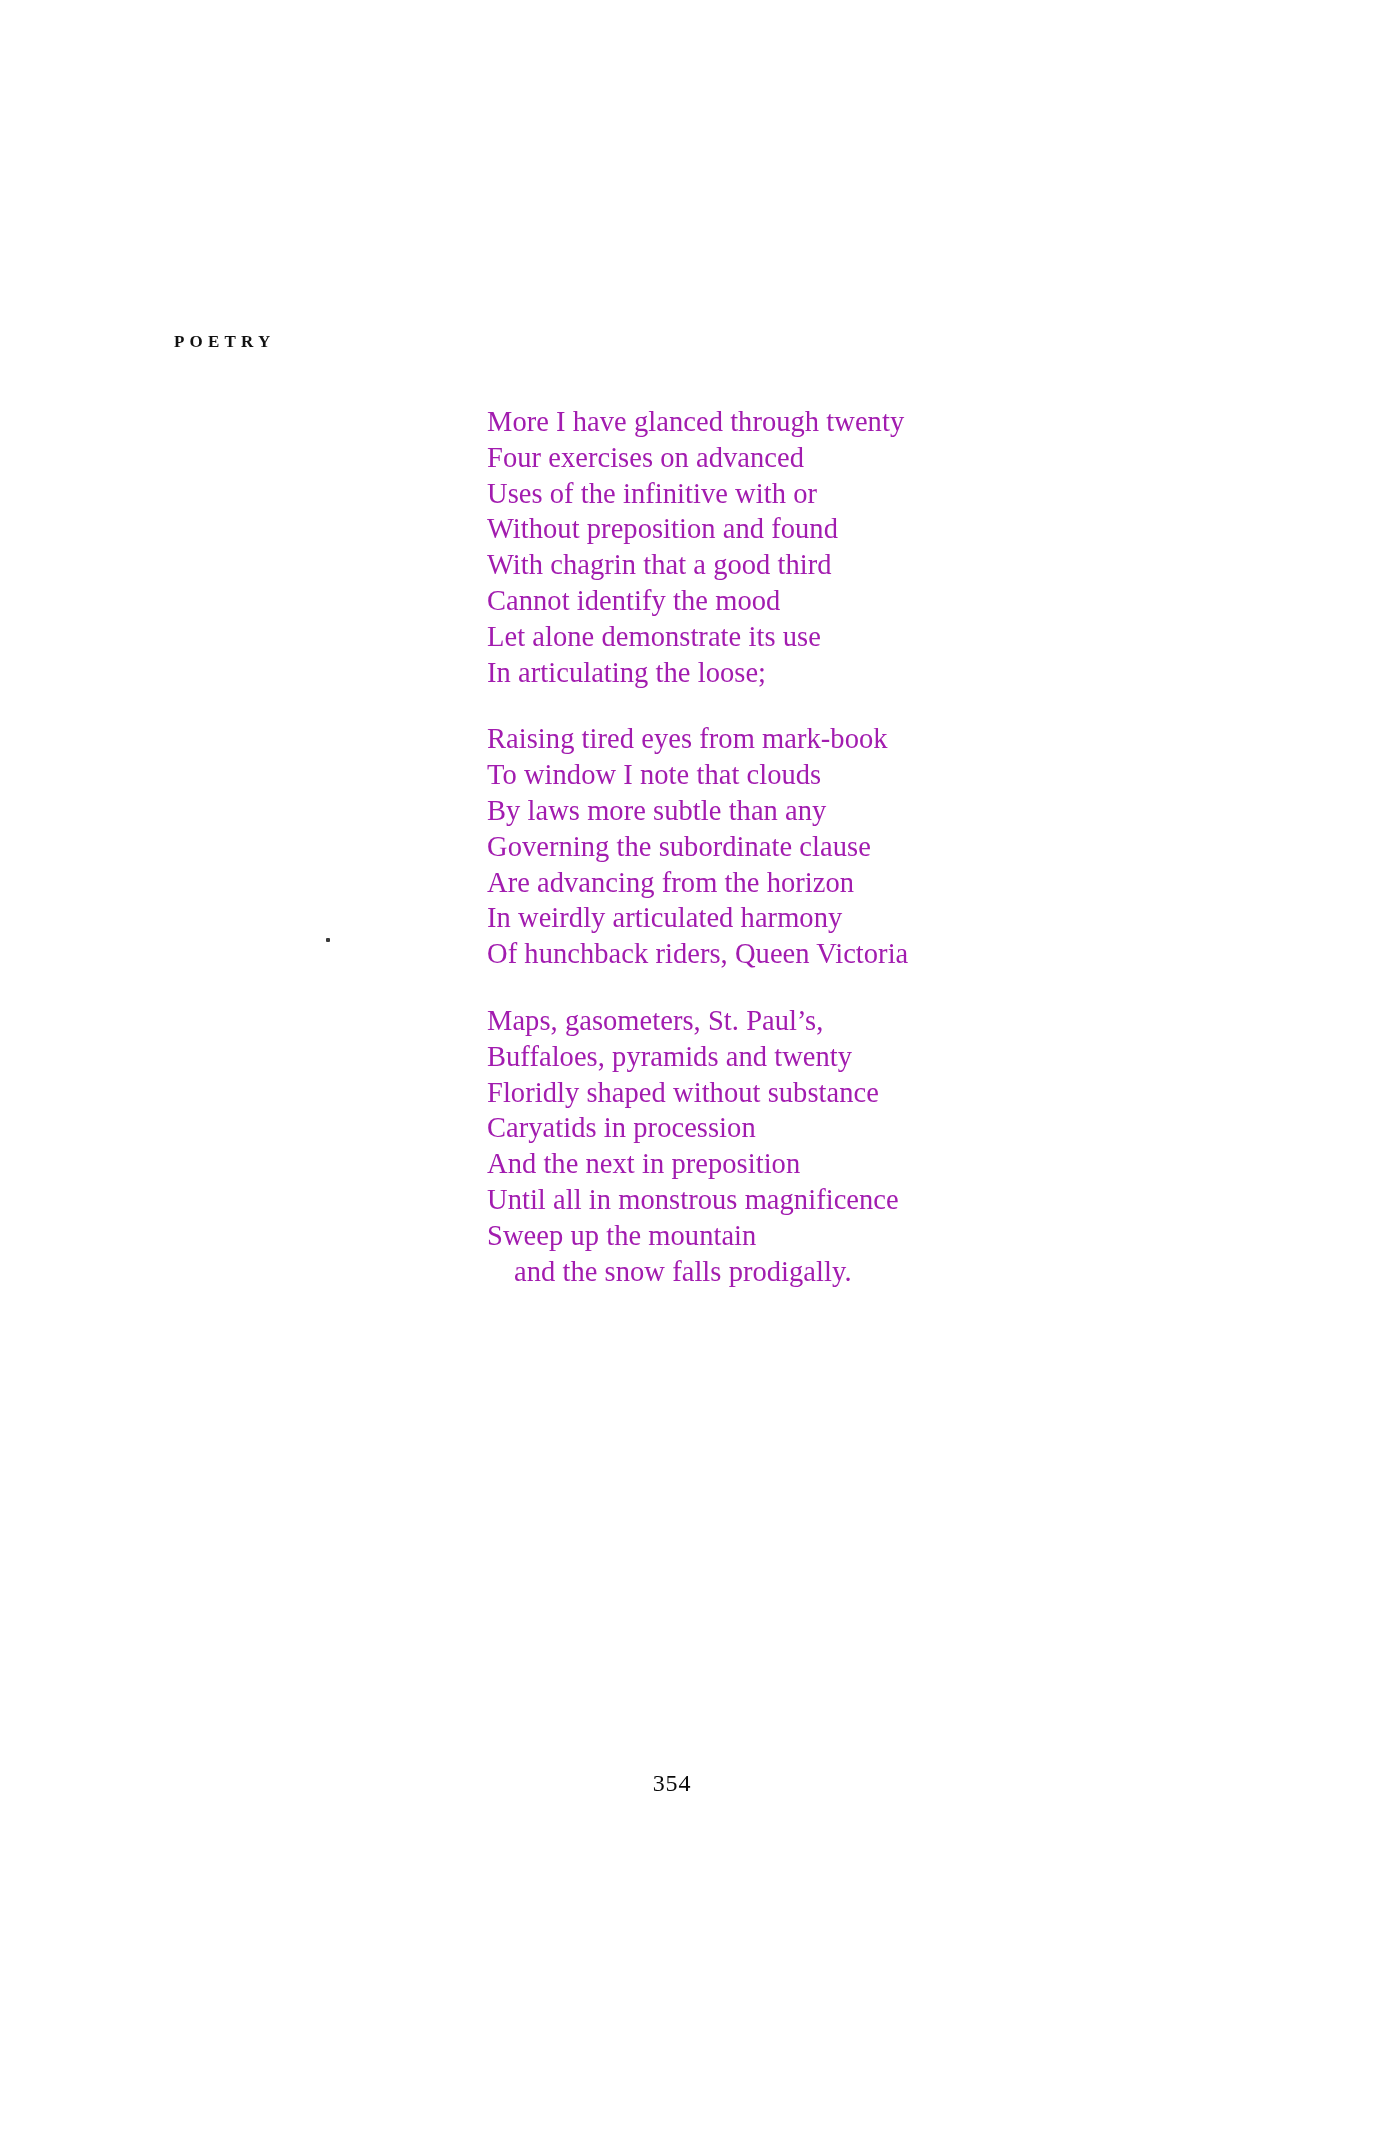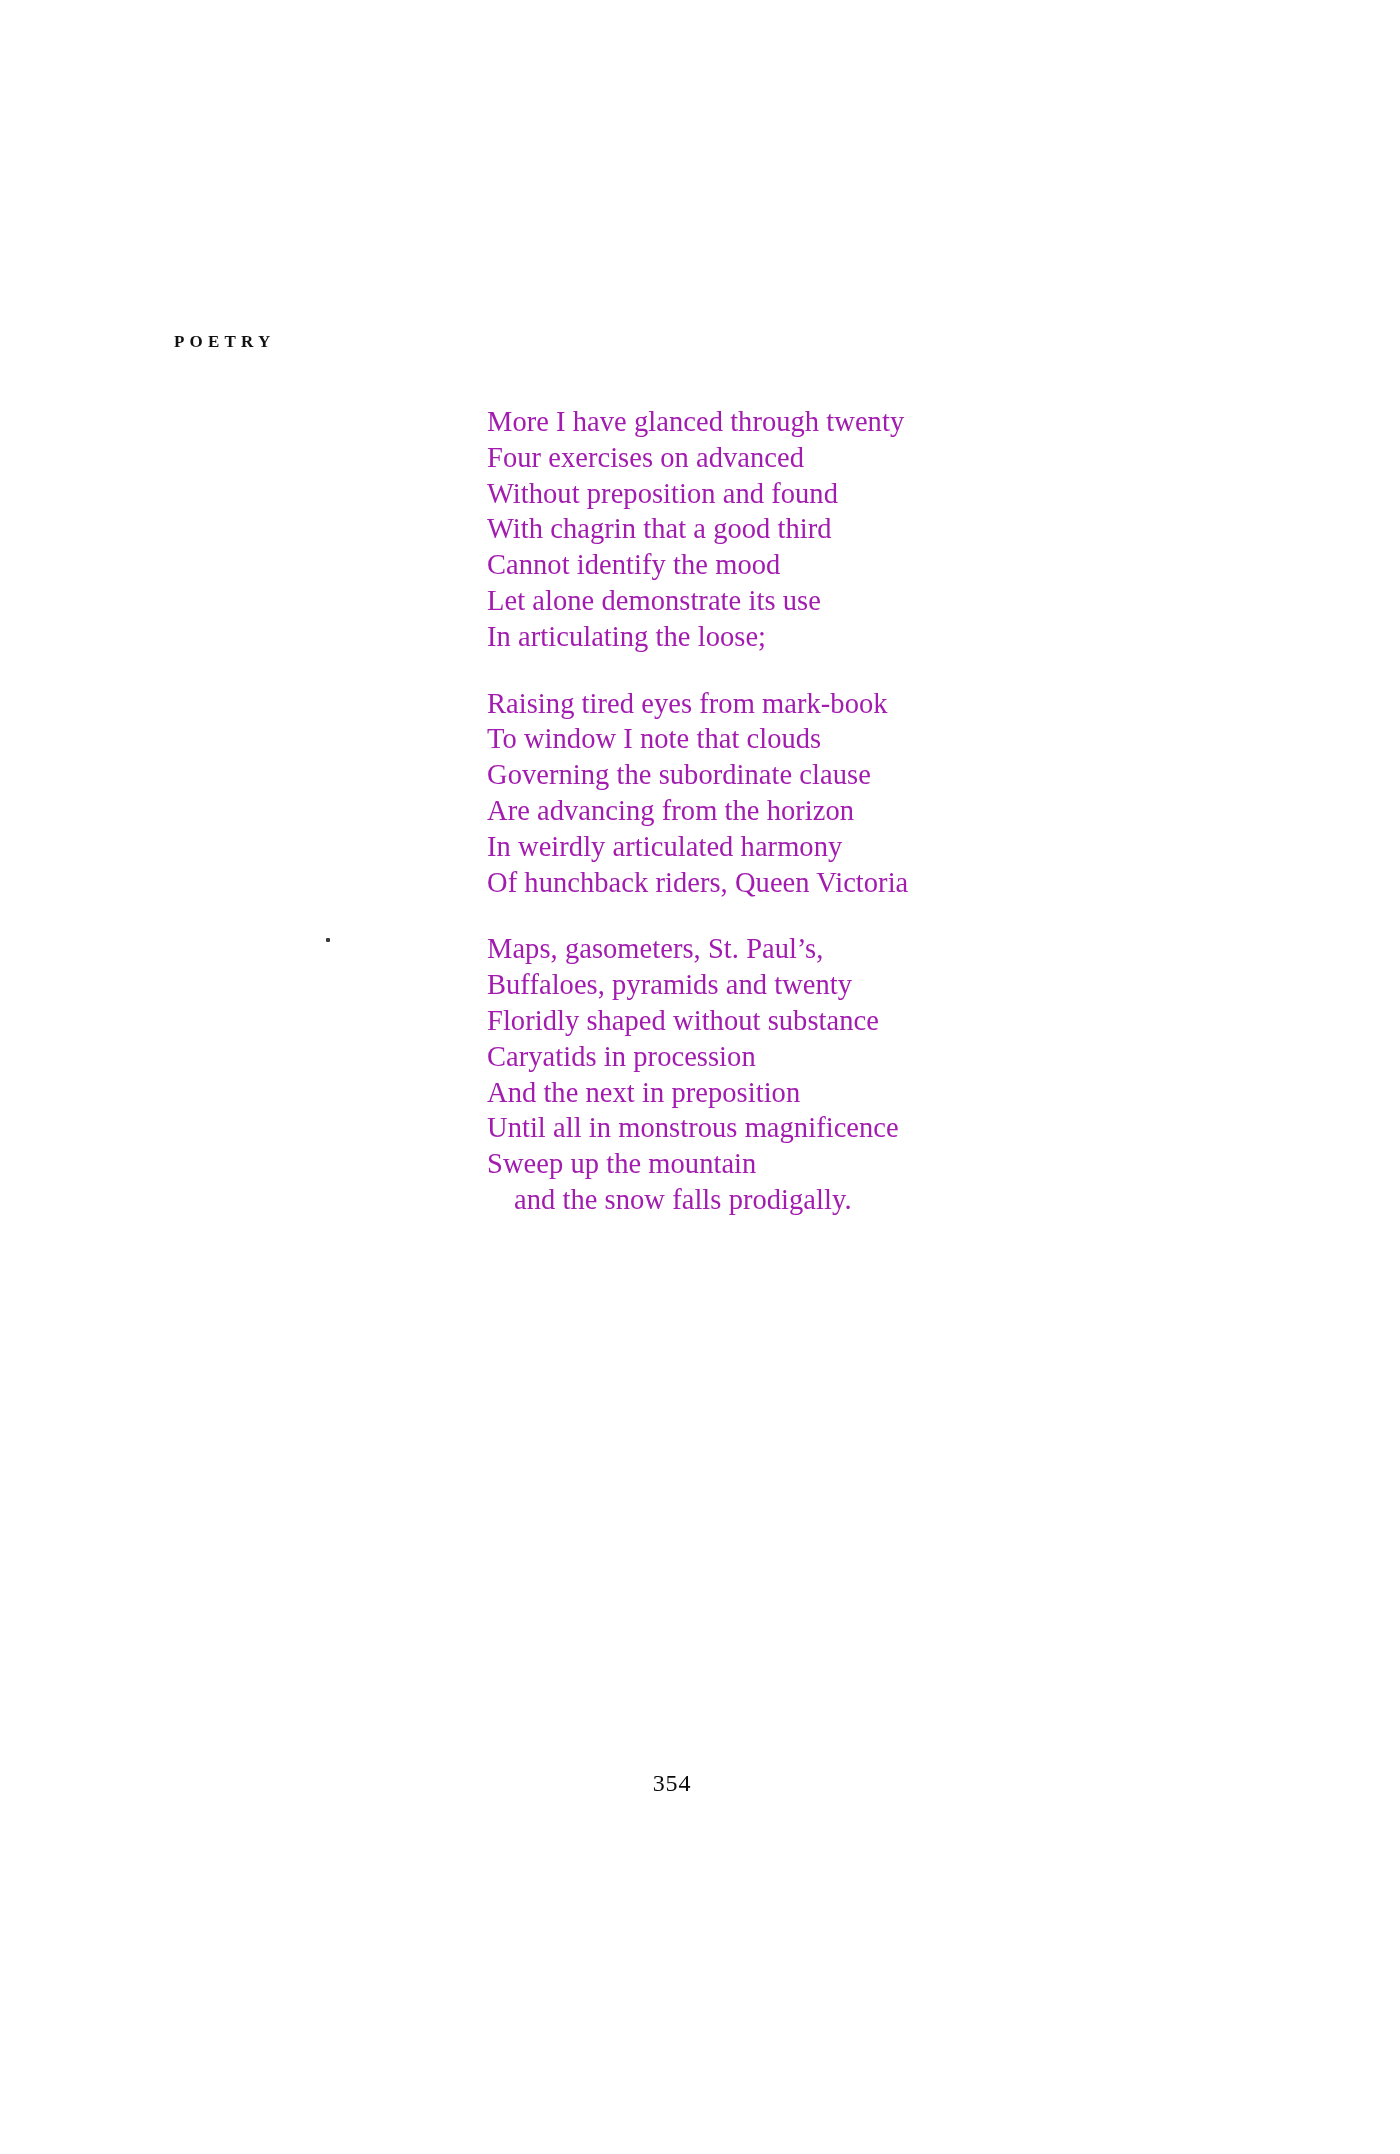--- a/index.html
+++ b/index.html
@@ -93,29 +93,31 @@
 <body>
 
 <div class="page">
 
   <div class="running-head">POETRY</div>
 
   <div class="poem">
       <div class="stanza">
         <span class="line">More I have glanced through twenty</span>
         <span class="line">Four exercises on advanced</span>
+        <span class="line">Uses of the infinitive with or</span>
         <span class="line">Without preposition and found</span>
         <span class="line">With chagrin that a good third</span>
         <span class="line">Cannot identify the mood</span>
         <span class="line">Let alone demonstrate its use</span>
         <span class="line">In articulating the loose;</span>
       </div>
       <div class="stanza">
         <span class="line">Raising tired eyes from mark-book</span>
         <span class="line">To window I note that clouds</span>
+        <span class="line">By laws more subtle than any</span>
         <span class="line">Governing the subordinate clause</span>
         <span class="line">Are advancing from the horizon</span>
         <span class="line">In weirdly articulated harmony</span>
         <span class="line">Of hunchback riders, Queen Victoria</span>
       </div>
       <div class="stanza">
         <span class="line">Maps, gasometers, St. Paul’s,</span>
         <span class="line">Buffaloes, pyramids and twenty</span>
         <span class="line">Floridly shaped without substance</span>
         <span class="line">Caryatids in procession</span>

